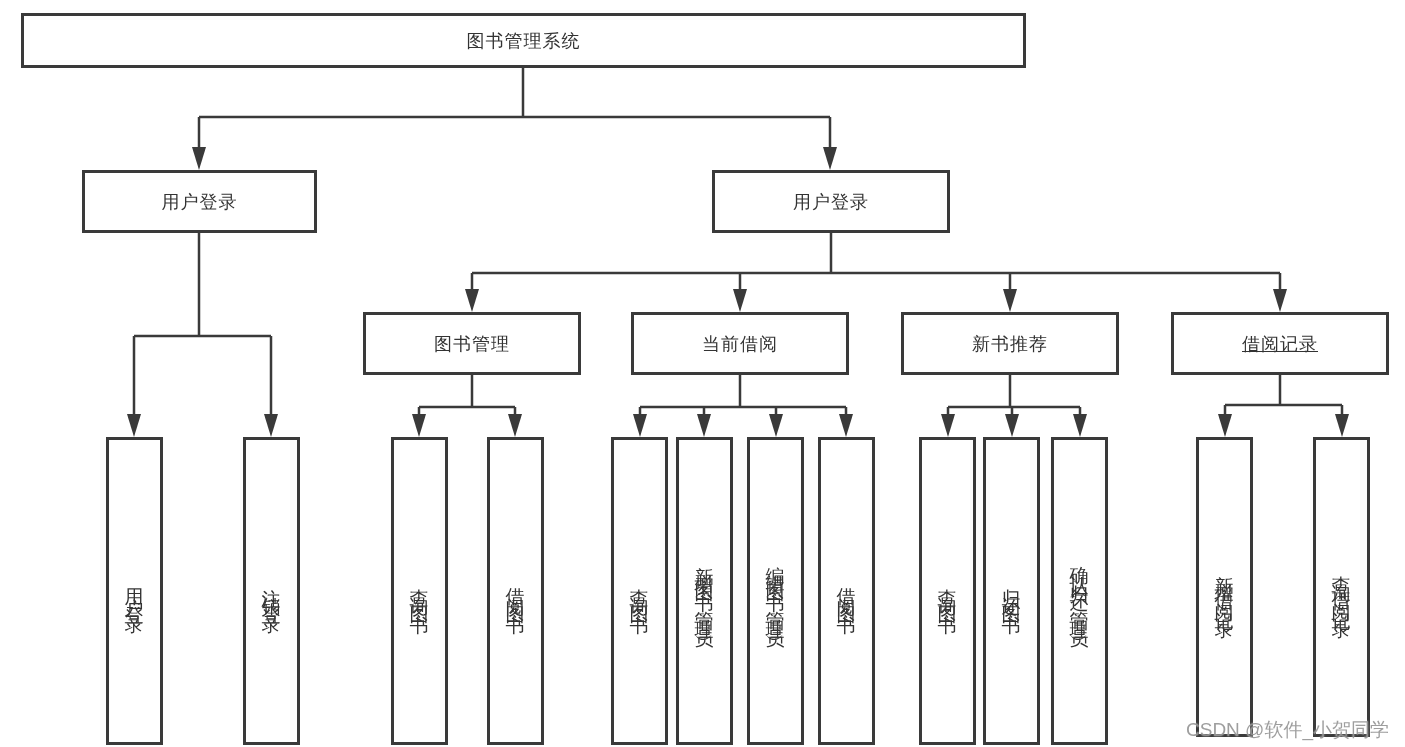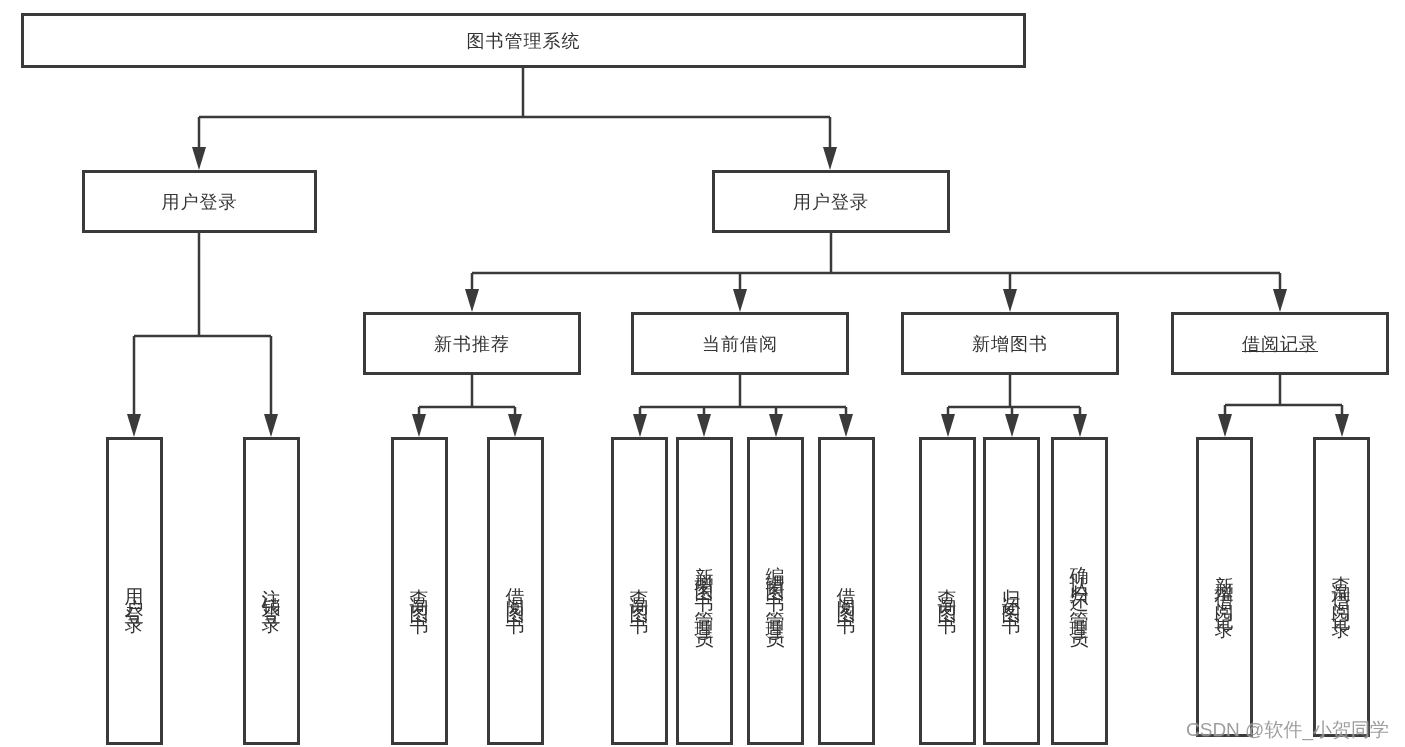--- a/index.html
+++ b/index.html
@@ -68,27 +68,27 @@
   </div>
 
   <div class="node hnode" style="left:82px;top:170px;width:235px;height:63px;">
     <span>用户登录</span>
   </div>
   <div class="node hnode" style="left:712px;top:170px;width:238px;height:63px;">
     <span>用户登录</span>
   </div>
 
   <div class="node hnode" style="left:363px;top:312px;width:218px;height:63px;">
-    <span>新书推荐</span>
+    <span>图书管理</span>
   </div>
   <div class="node hnode" style="left:631px;top:312px;width:218px;height:63px;">
     <span>当前借阅</span>
   </div>
   <div class="node hnode" style="left:901px;top:312px;width:218px;height:63px;">
-    <span>新增图书</span>
+    <span>新书推荐</span>
   </div>
   <div class="node hnode" style="left:1171px;top:312px;width:218px;height:63px;text-decoration:underline;">
     <span>借阅记录</span>
   </div>
 
   <div class="node vnode" style="left:106px;top:437px;width:57px;height:308px;">
     <span class="vtext">用户登录</span>
   </div>
   <div class="node vnode" style="left:243px;top:437px;width:57px;height:308px;">
     <span class="vtext">注销登录</span>

